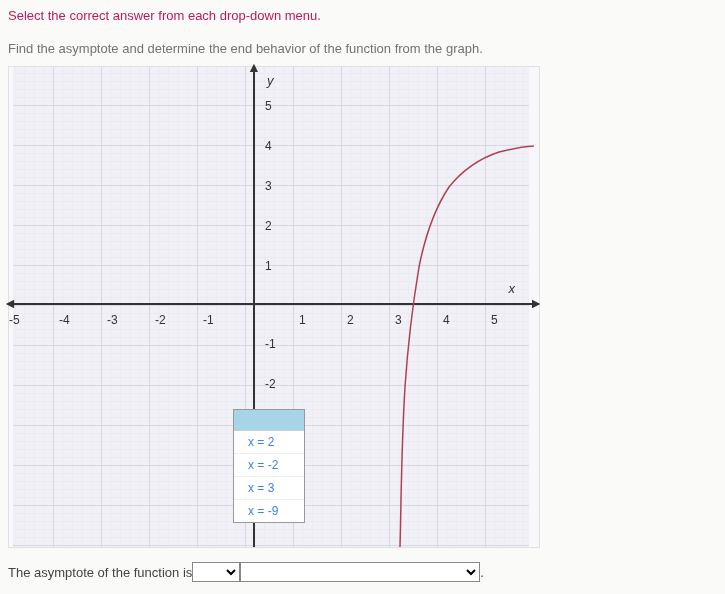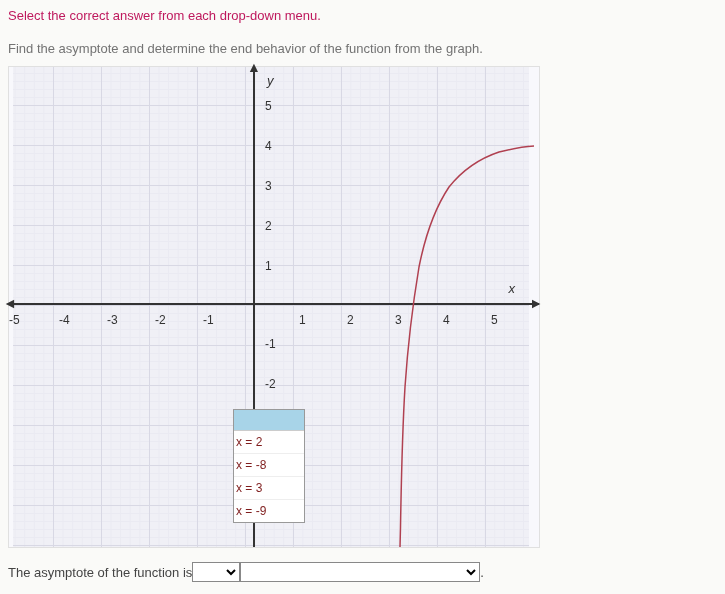--- a/index.html
+++ b/index.html
@@ -8,21 +8,21 @@
 .graph-wrap{position:relative;width:530px;height:480px;background:linear-gradient(#d8d8e4 1px,transparent 1px),linear-gradient(90deg,#d8d8e4 1px,transparent 1px),linear-gradient(#eaeaf2 1px,transparent 1px),linear-gradient(90deg,#eaeaf2 1px,transparent 1px),#f0f0f6;background-size:48px 40px,48px 40px,9.6px 8px,9.6px 8px;background-position:-4px -2px,-4px -2px,-4px -2px,-4px -2px;border:1px solid #e0e0e0}
 .axis-x{position:absolute;left:0;right:0;top:236px;height:2px;background:#333}
 .axis-y{position:absolute;top:0;bottom:0;left:244px;width:2px;background:#333}
 .arrow{position:absolute;font-size:14px;color:#333}
 .side-shade{position:absolute;top:0;bottom:0;background:#f8f8fc}
 .tick-label{position:absolute;font-size:12px;color:#333}
 .axis-label{position:absolute;font-style:italic;font-size:13px;color:#333}
 svg.curve{position:absolute;left:0;top:0;width:530px;height:480px;pointer-events:none}
 .dropdown-list{position:absolute;left:224px;top:342px;width:70px;background:#fff;border:1px solid #999;font-size:12px}
 .dropdown-list .sel{background:#a8d4e8;height:20px;border-bottom:1px solid #ccc}
-.dropdown-list .opt{padding:4px 2px;border-bottom:1px solid #eee;color:#7f1d1d}
+.dropdown-list .opt{padding:4px 14px;border-bottom:1px solid #eee;color:#3b82f6}
 .dropdown-list .opt:last-child{border-bottom:none}
 .answer-row{margin-top:14px;font-size:13px;color:#444;display:flex;align-items:center;gap:0}
 select{font-size:12px;height:20px;border:1px solid #888;background:#fff}
 .sel1{width:48px}
 .sel2{width:240px}
 </style>
 </head>
 <body>
 
 <p class="question-text">Select the correct answer from each drop-down menu.</p>
@@ -58,21 +58,21 @@
   <span class="tick-label" style="left:256px;top:72px">4</span>
   <span class="tick-label" style="left:256px;top:32px">5</span>
 
   <svg class="curve">
     <path d="M 391 480 L 391.5 460 Q 393 370 396 320 Q 400 260 410 200 Q 420 150 440 120 Q 460 95 490 85 Q 510 80 525 79" stroke="#b04050" stroke-width="1.5" fill="none"></path>
   </svg>
 
   <div class="dropdown-list">
     <div class="sel"></div>
     <div class="opt">x = 2</div>
-    <div class="opt">x = -8</div>
+    <div class="opt">x = -2</div>
     <div class="opt">x = 3</div>
     <div class="opt">x = -9</div>
   </div>
 </div>
 
 <div class="answer-row">
   <span>The asymptote of the function is</span>
   <select class="sel1"><option></option></select>
   <select class="sel2"><option></option></select>
   <span>.</span>

